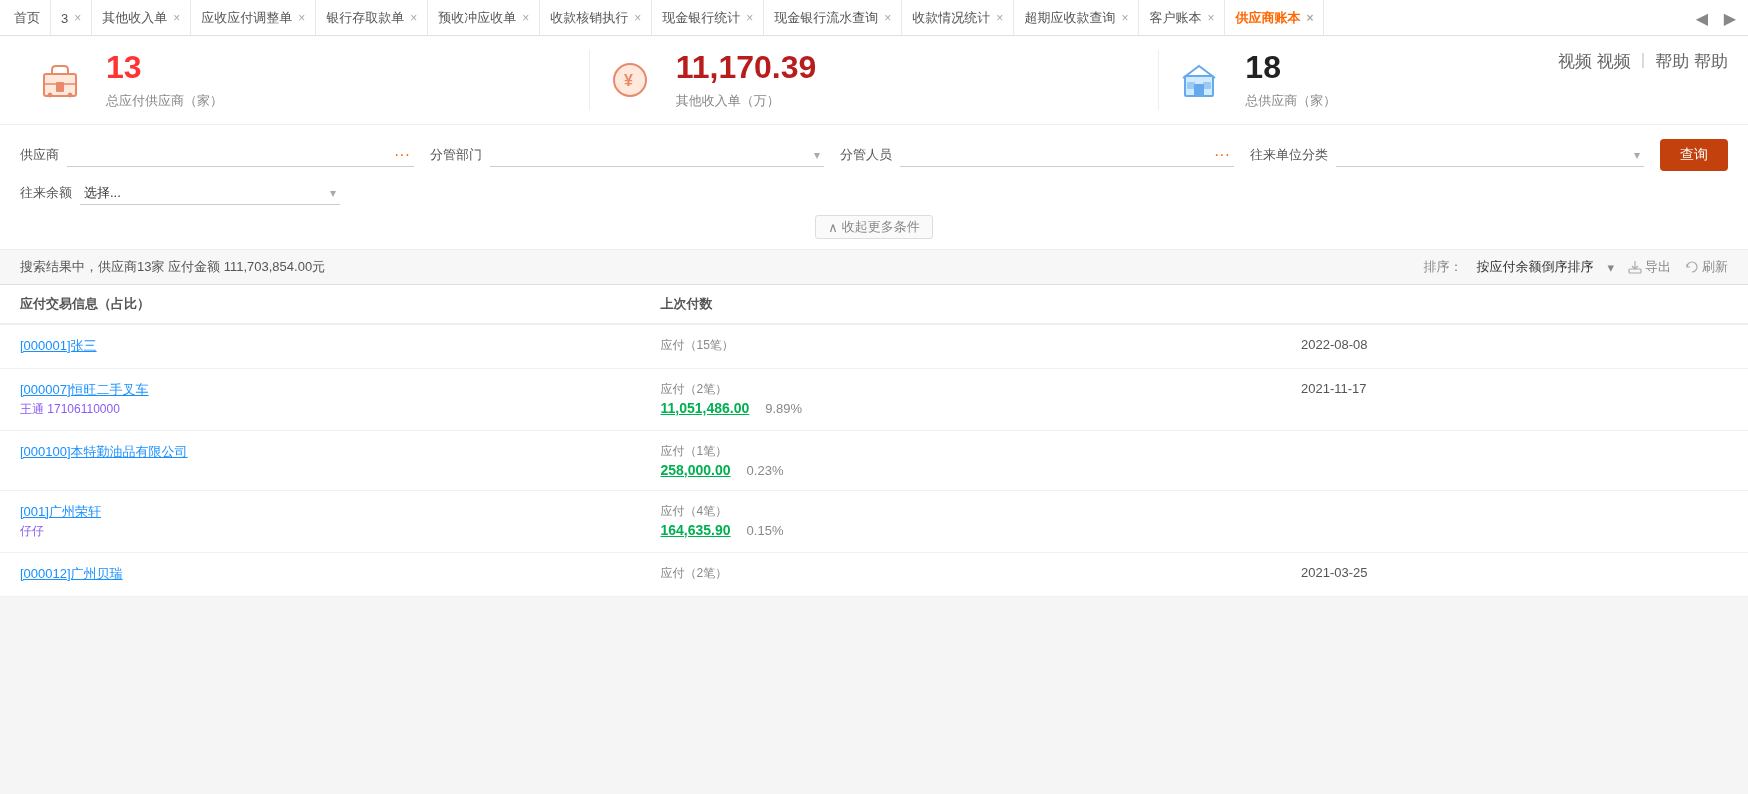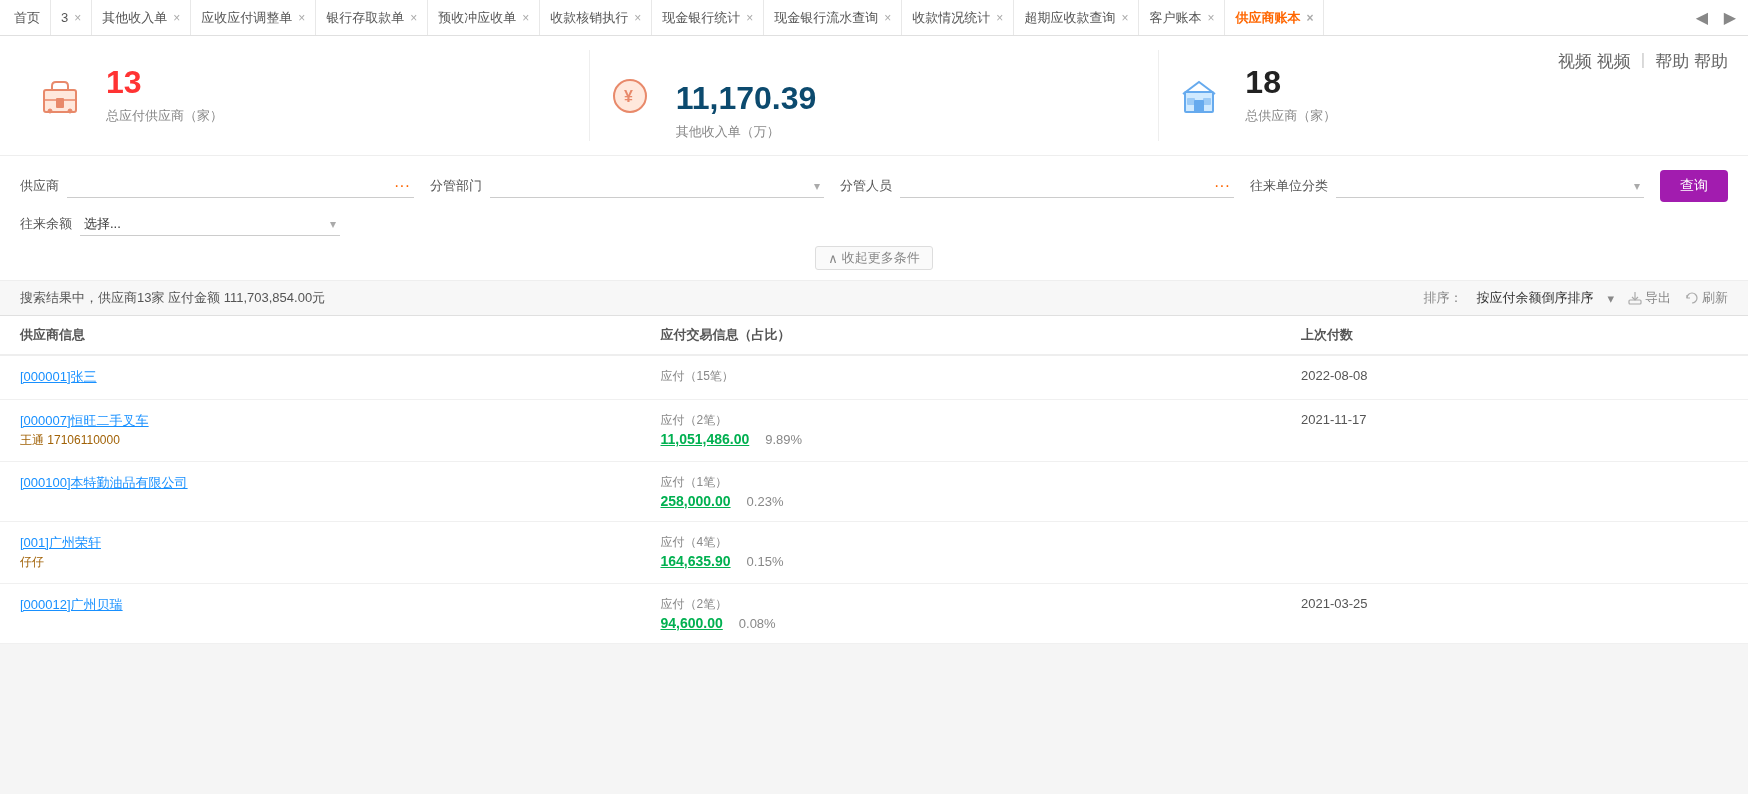--- a/index.html
+++ b/index.html
@@ -1,21 +1,21 @@
 <!DOCTYPE html>
 <html><head>
   <meta charset="utf-8">
   <style>
     * { box-sizing: border-box; margin: 0; padding: 0; }
     body { font-family: 'Microsoft YaHei', SimSun, Arial, sans-serif; font-size: 13px; background: #f5f5f5; color: #333; min-width: 1748px; }
 
     
     .nav-bar {
       display: flex;
-      align-items: center;
+      align-items: flex-start;
       background: #fff;
       border-bottom: 1px solid #e0e0e0;
       height: 36px;
       overflow: hidden;
       padding: 0 4px;
     }
     .nav-tab {
       display: flex;
       align-items: center;
       padding: 0 10px;
@@ -127,21 +127,21 @@
       outline: none;
       font-size: 13px;
       color: #333;
       background: transparent;
       padding: 4px 24px 4px 4px;
       appearance: none;
       cursor: pointer;
     }
     .filter-chevron { position: absolute; right: 4px; color: #aaa; font-size: 12px; pointer-events: none; }
     .btn-query {
-      background: #a21caf;
+      background: #c2410c;
       color: #fff;
       border: none;
       border-radius: 4px;
       padding: 7px 20px;
       font-size: 14px;
       cursor: pointer;
       white-space: nowrap;
     }
     .collapse-row {
       display: flex;
@@ -199,21 +199,21 @@
     .table-row {
       display: grid;
       grid-template-columns: 3fr 3fr 2fr;
       border-bottom: 1px solid #f0f0f0;
       padding: 12px 20px;
       font-size: 13px;
       align-items: start;
     }
     .table-row.highlighted { background: #fff3f0; }
     .supplier-link { color: #1890ff; text-decoration: underline; cursor: pointer; font-size: 13px; }
-    .supplier-sub { color: #a16207; font-size: 12px; margin-top: 2px; }
+    .supplier-sub { color: #8b5cf6; font-size: 12px; margin-top: 2px; }
     .trans-label { color: #888; font-size: 12px; margin-bottom: 2px; }
     .trans-amount { color: #00b050; font-size: 14px; font-weight: bold; text-decoration: underline; cursor: pointer; }
     .trans-percent { color: #888; font-size: 13px; margin-left: 12px; }
     .trans-cell { display: flex; align-items: baseline; gap: 4px; flex-wrap: wrap; }
     .date-cell { color: #555; font-size: 13px; }
 
     
     .table-wrap { overflow-y: auto; max-height: 440px; }
     .table-wrap::-webkit-scrollbar { width: 8px; }
     .table-wrap::-webkit-scrollbar-thumb { background: #ccc; border-radius: 4px; }
@@ -261,21 +261,21 @@
         </div>
       </div>
       <div class="stat-block">
         <div class="stat-icon">
           <svg width="40" height="40" viewBox="0 0 40 40" fill="none">
     <circle cx="20" cy="20" r="16" stroke="#e8896a" stroke-width="2" fill="#ffe8dc"></circle>
     <text x="14" y="26" font-size="16" fill="#e8896a" font-weight="bold">¥</text>
   </svg>
         </div>
         <div class="stat-info">
-          <div class="stat-num" style="color: #0c4a6e; margin-top: 32px;">11,170.39</div>
+          <div class="stat-num" style="color: #b91c1c;">11,170.39</div>
           <div class="stat-label">其他收入单（万）</div>
         </div>
       </div>
       <div class="stat-block">
         <div class="stat-icon">
           <svg width="40" height="40" viewBox="0 0 40 40" fill="none">
     <rect x="6" y="16" width="28" height="20" rx="1" stroke="#66aaee" stroke-width="2" fill="#d0eaff"></rect>
     <polyline points="4,18 20,6 36,18" stroke="#66aaee" stroke-width="2" fill="none"></polyline>
     <rect x="15" y="24" width="10" height="12" rx="1" fill="#66aaee"></rect>
     <rect x="8" y="22" width="8" height="7" rx="1" fill="#66aaee" opacity="0.5"></rect>
@@ -375,21 +375,20 @@
           <path d="M2 7 A5 5 0 1 1 7 12" stroke="#aaa" stroke-width="1.2" fill="none"></path>
           <polyline points="2,4 2,7 5,7" stroke="#aaa" stroke-width="1.2" fill="none"></polyline>
         </svg>
       <span>刷新</span>
     </span>
   </div>
 </div>
 
 <div class="main-table">
   <div class="table-header">
-    <span>供应商信息</span>
     <span>应付交易信息（占比）</span>
     <span>上次付数</span>
   </div>
   <div class="table-wrap" id="table-body">
 
   <div class="table-row">
         <div><a class="supplier-link" href="#">[000001]张三</a></div>
         <div>
           <div class="trans-label">应付（15笔）</div>
         </div>
@@ -424,21 +423,17 @@
             <a class="trans-amount" href="#">164,635.90</a>
             <span class="trans-percent">0.15%</span>
           </div>
         </div>
         <div class="date-cell"></div>
       </div>
       <div class="table-row">
         <div><a class="supplier-link" href="#">[000012]广州贝瑞</a></div>
         <div>
           <div class="trans-label">应付（2笔）</div>
-          <div class="trans-cell">
-            <a class="trans-amount" href="#">94,600.00</a>
-            <span class="trans-percent">0.08%</span>
-          </div>
         </div>
         <div class="date-cell">2021-03-25</div>
       </div>
     </div>
 </div>
 
 </body></html>

